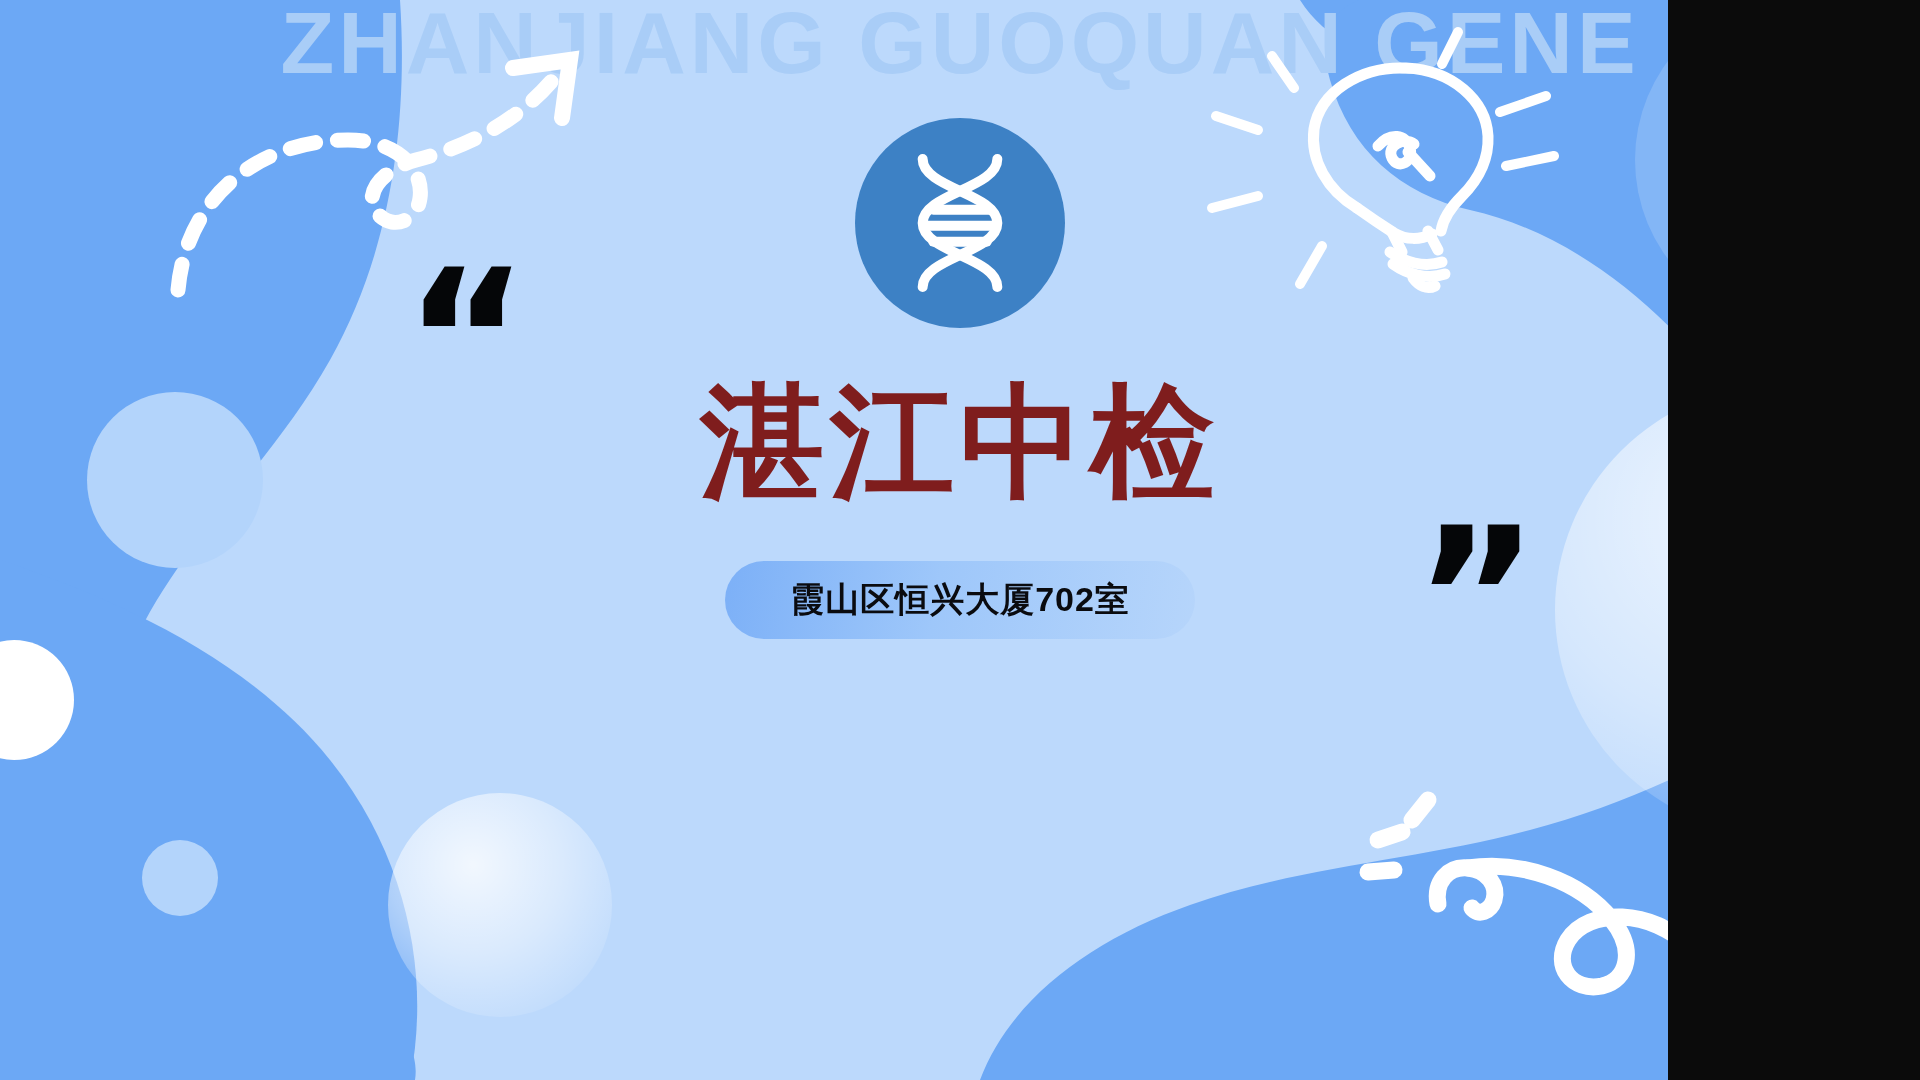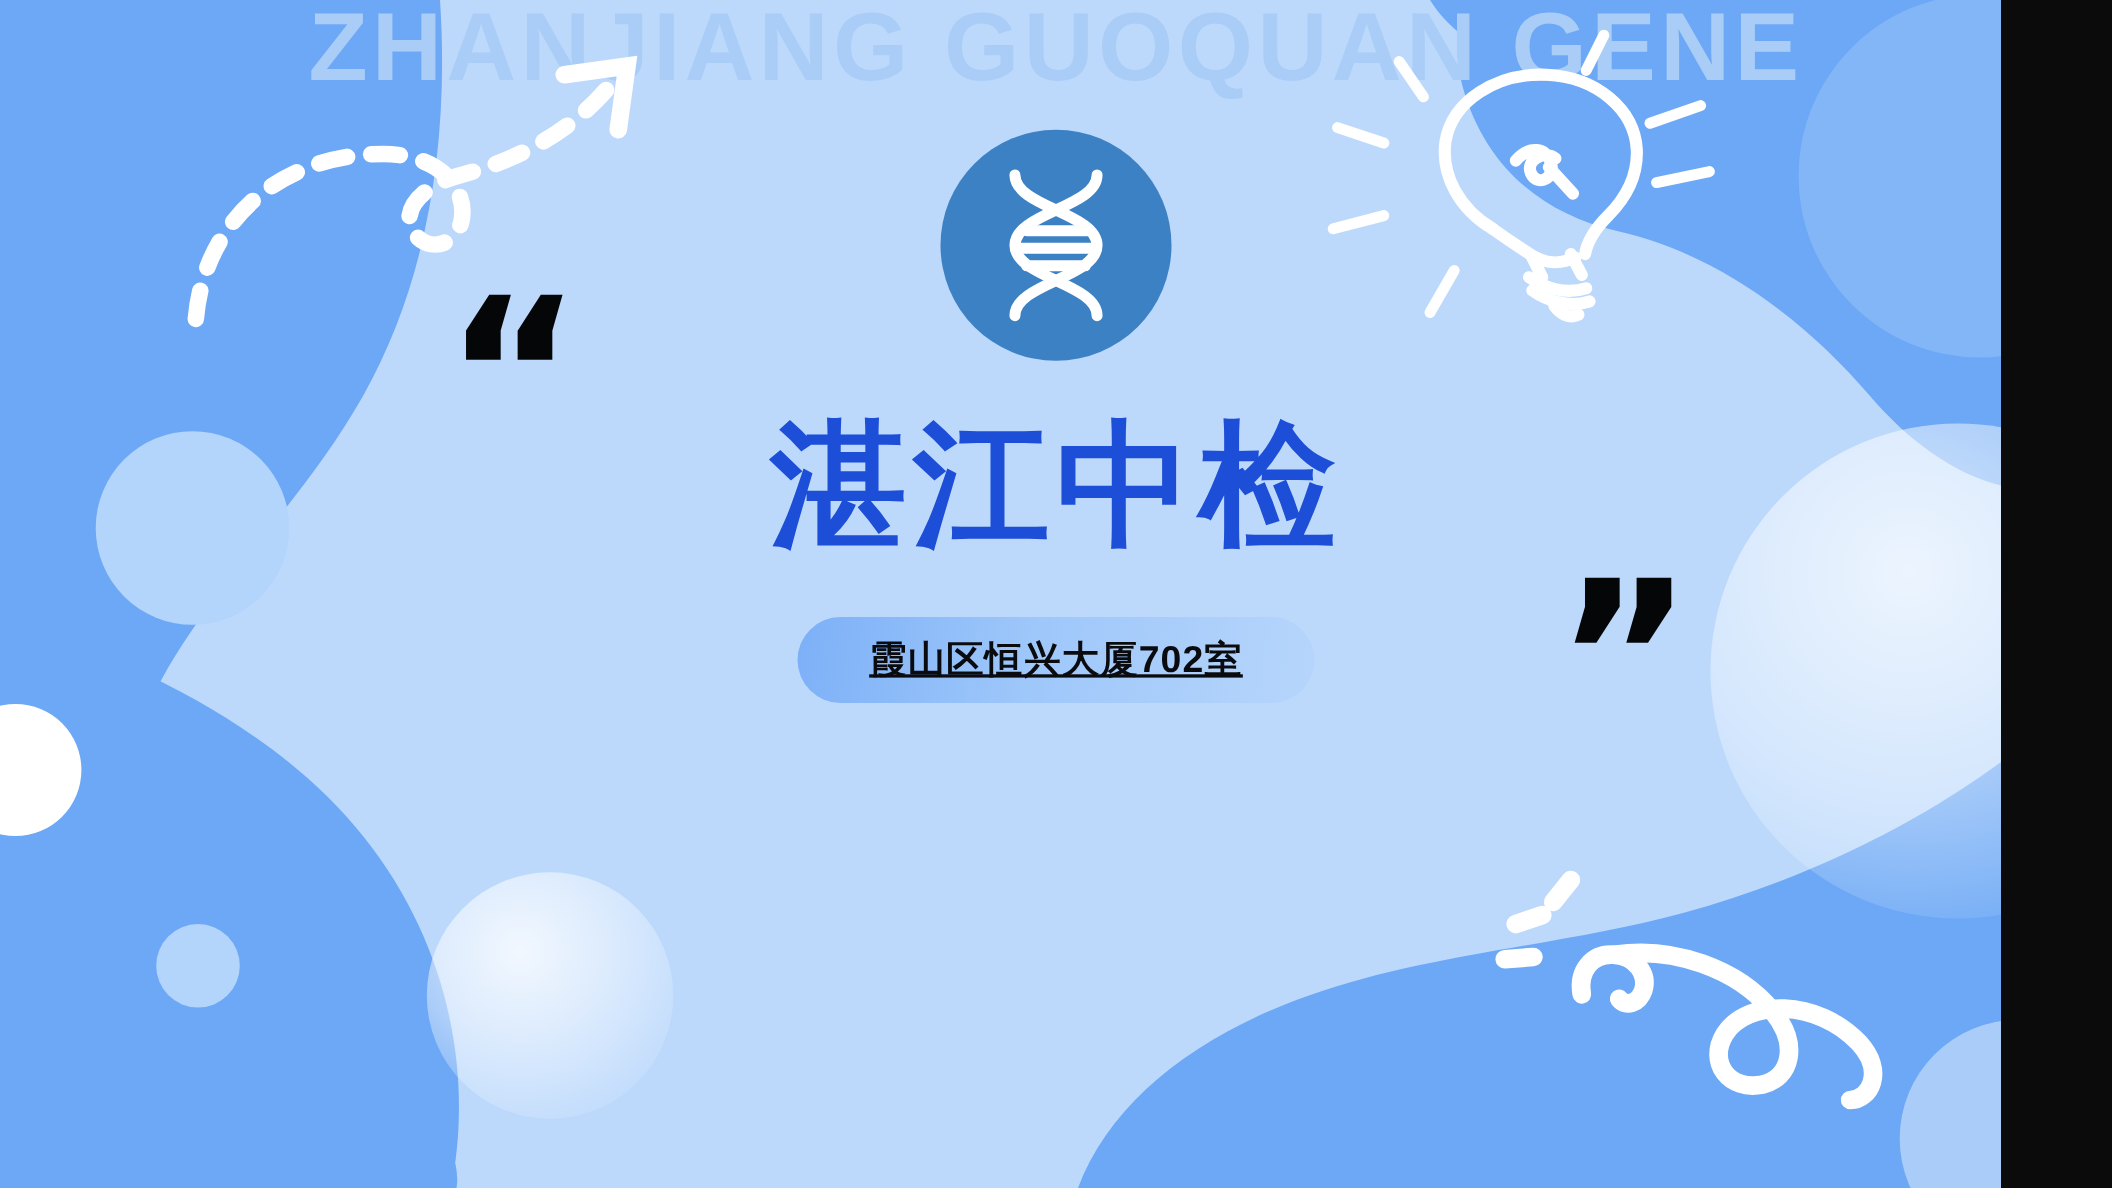--- a/index.html
+++ b/index.html
@@ -6,21 +6,21 @@
   html, body {
     margin: 0;
     padding: 0;
     background: #0b0b0b;
   }
   body {
     font-family: "Liberation Sans", "DejaVu Sans", sans-serif;
   }
   #poster {
     position: relative;
-    width: 1819px;
+    width: 1668px;
     height: 1080px;
     overflow: hidden;
     background: #bcd9fc;
   }
   .layer {
     position: absolute;
     inset: 0;
     width: 1920px;
     height: 1080px;
   }
@@ -71,21 +71,21 @@
   }
 
   .title-block {
     margin-top: 44px;
     text-align: center;
   }
   .title-line {
     font-size: 124px;
     line-height: 1.14;
     font-weight: 700;
-    color: #1d4ed8;
+    color: #7f1d1d;
     letter-spacing: 6px;
     white-space: nowrap;
   }
 
   .address-pill {
     margin-top: 48px;
     height: 78px;
     min-width: 470px;
     padding: 0 54px;
     border-radius: 40px;
@@ -94,21 +94,20 @@
     align-items: center;
     justify-content: center;
     box-sizing: border-box;
   }
   .address-text {
     font-size: 34px;
     font-weight: 700;
     letter-spacing: 1px;
     color: #0a0b0f;
     white-space: nowrap;
-    text-decoration: underline;
   }
 
   
   .quote {
     position: absolute;
     z-index: 5;
     color: #050608;
     font-weight: 700;
     user-select: none;
   }

